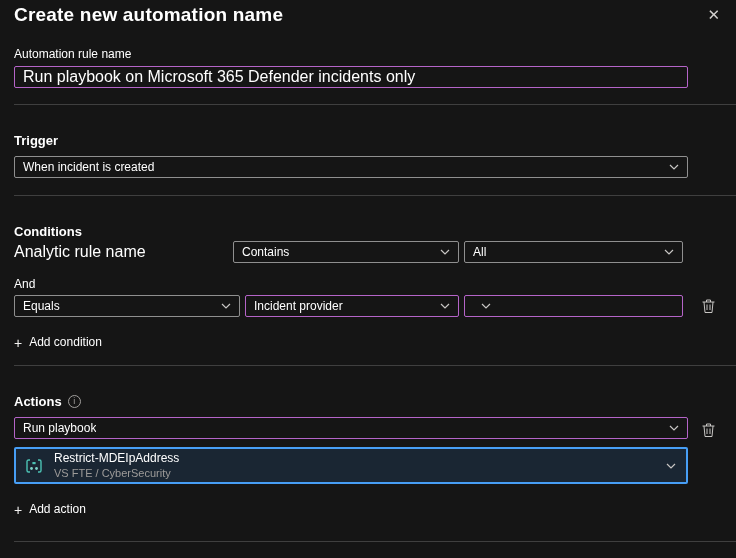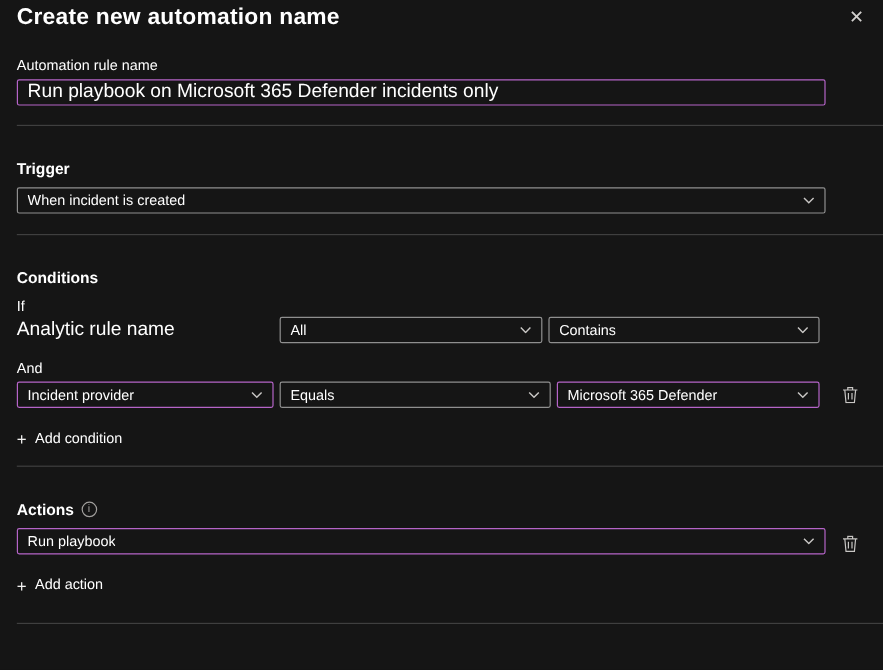--- a/index.html
+++ b/index.html
@@ -109,55 +109,53 @@
   <div class="dropdown full">
     <span class="dd-text">When incident is created</span>
     <svg class="chevron" width="10" height="6" viewBox="0 0 10 6">
       <path d="M1 1 L5 5 L9 1" fill="none" stroke="#c8c6c4" stroke-width="1.2"></path>
     </svg>
   </div>
 
   <div class="divider div-2"></div>
 
   <div class="section-heading">Conditions</div>
-  <div class="plain-label lbl-if">If</div>
 
   <div class="cond-row row-1">
     <div class="cond-label">Analytic rule name</div>
+    <div class="dropdown col2">
+      <span class="dd-text">Contains</span>
+      <svg class="chevron" width="10" height="6" viewBox="0 0 10 6">
+        <path d="M1 1 L5 5 L9 1" fill="none" stroke="#c8c6c4" stroke-width="1.2"></path>
+      </svg>
+    </div>
     <div class="dropdown col3">
       <span class="dd-text">All</span>
       <svg class="chevron" width="10" height="6" viewBox="0 0 10 6">
         <path d="M1 1 L5 5 L9 1" fill="none" stroke="#c8c6c4" stroke-width="1.2"></path>
       </svg>
     </div>
+  </div>
+
+  <div class="plain-label lbl-and">And</div>
+
+  <div class="cond-row row-2">
     <div class="dropdown col2">
-      <span class="dd-text">Contains</span>
-      <svg class="chevron" width="10" height="6" viewBox="0 0 10 6">
-        <path d="M1 1 L5 5 L9 1" fill="none" stroke="#c8c6c4" stroke-width="1.2"></path>
-      </svg>
-    </div>
-  </div>
-
-  <div class="plain-label lbl-and">And</div>
-
-  <div class="cond-row row-2">
+      <span class="dd-text">Equals</span>
+      <svg class="chevron" width="10" height="6" viewBox="0 0 10 6">
+        <path d="M1 1 L5 5 L9 1" fill="none" stroke="#c8c6c4" stroke-width="1.2"></path>
+      </svg>
+    </div>
     <div class="dropdown col1 accent">
       <span class="dd-text">Incident provider</span>
       <svg class="chevron" width="10" height="6" viewBox="0 0 10 6">
         <path d="M1 1 L5 5 L9 1" fill="none" stroke="#c8c6c4" stroke-width="1.2"></path>
       </svg>
     </div>
-    <div class="dropdown col2">
-      <span class="dd-text">Equals</span>
-      <svg class="chevron" width="10" height="6" viewBox="0 0 10 6">
-        <path d="M1 1 L5 5 L9 1" fill="none" stroke="#c8c6c4" stroke-width="1.2"></path>
-      </svg>
-    </div>
     <div class="dropdown col3 accent">
-      <span class="dd-text">Microsoft 365 Defender</span>
       <svg class="chevron" width="10" height="6" viewBox="0 0 10 6">
         <path d="M1 1 L5 5 L9 1" fill="none" stroke="#c8c6c4" stroke-width="1.2"></path>
       </svg>
     </div>
     <button class="icon-btn">
       <svg width="13" height="14" viewBox="0 0 13 14">
         <path d="M0.5 3 H12.5 M4.5 3 V1 H8.5 V3 M2 3 L3 13.5 H10 L11 3 M5 5.5 V11 M8 5.5 V11" fill="none" stroke="#c8c6c4" stroke-width="1"></path>
       </svg>
     </button>
   </div>
@@ -183,20 +181,38 @@
         <path d="M1 1 L5 5 L9 1" fill="none" stroke="#c8c6c4" stroke-width="1.2"></path>
       </svg>
     </div>
     <button class="icon-btn">
       <svg width="13" height="14" viewBox="0 0 13 14">
         <path d="M0.5 3 H12.5 M4.5 3 V1 H8.5 V3 M2 3 L3 13.5 H10 L11 3 M5 5.5 V11 M8 5.5 V11" fill="none" stroke="#c8c6c4" stroke-width="1"></path>
       </svg>
     </button>
   </div>
 
+  <div class="playbook-card">
+    <span class="pb-icon">
+      <svg width="20" height="20" viewBox="0 0 20 20">
+        <path d="M6 4 H4.5 A1.5 1.5 0 0 0 3 5.5 V14.5 A1.5 1.5 0 0 0 4.5 16 H6" fill="none" stroke="#4cc2b4" stroke-width="1.4"></path>
+        <path d="M14 4 H15.5 A1.5 1.5 0 0 1 17 5.5 V14.5 A1.5 1.5 0 0 1 15.5 16 H14" fill="none" stroke="#4cc2b4" stroke-width="1.4"></path>
+        <rect x="8.4" y="6" width="3.2" height="2.2" fill="#4cc2b4"></rect>
+        <circle cx="7.5" cy="12.5" r="1.4" fill="#7fd4c9"></circle>
+        <circle cx="12.5" cy="12.5" r="1.4" fill="#7fd4c9"></circle>
+      </svg>
+    </span>
+    <div class="pb-text">
+      <div class="pb-name">Restrict-MDEIpAddress</div>
+      <div class="pb-sub">VS FTE / CyberSecurity</div>
+    </div>
+    <svg class="chevron" width="10" height="6" viewBox="0 0 10 6">
+      <path d="M1 1 L5 5 L9 1" fill="none" stroke="#c8c6c4" stroke-width="1.2"></path>
+    </svg>
+  </div>
 
   <button class="add-link add-act">
     <span class="plus">+</span>
     <span>Add action</span>
   </button>
 
   <div class="divider div-4"></div>
 
 </div>
 

